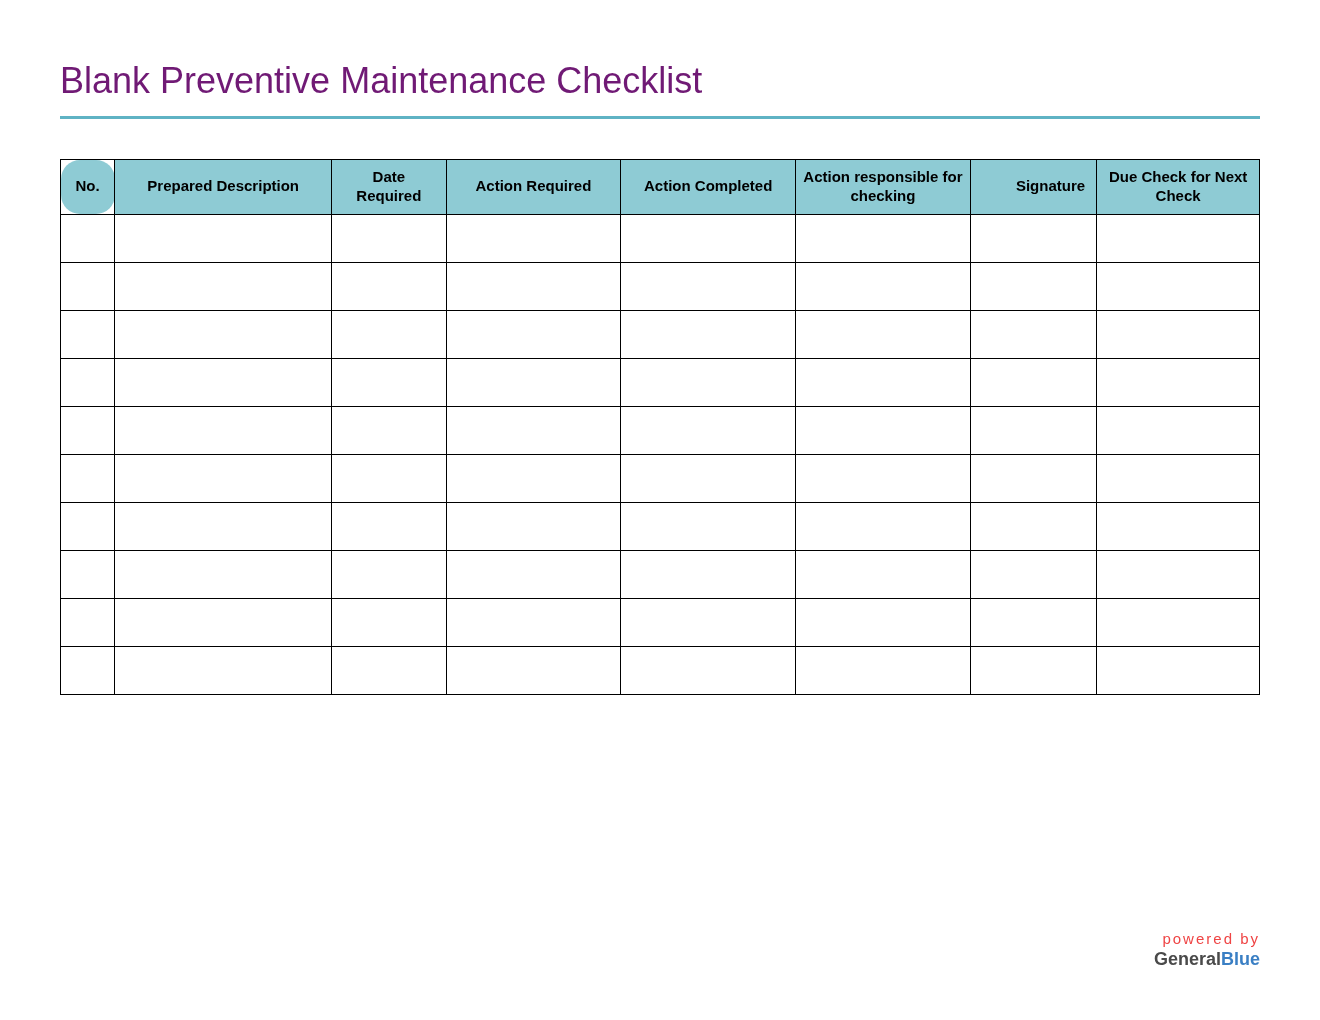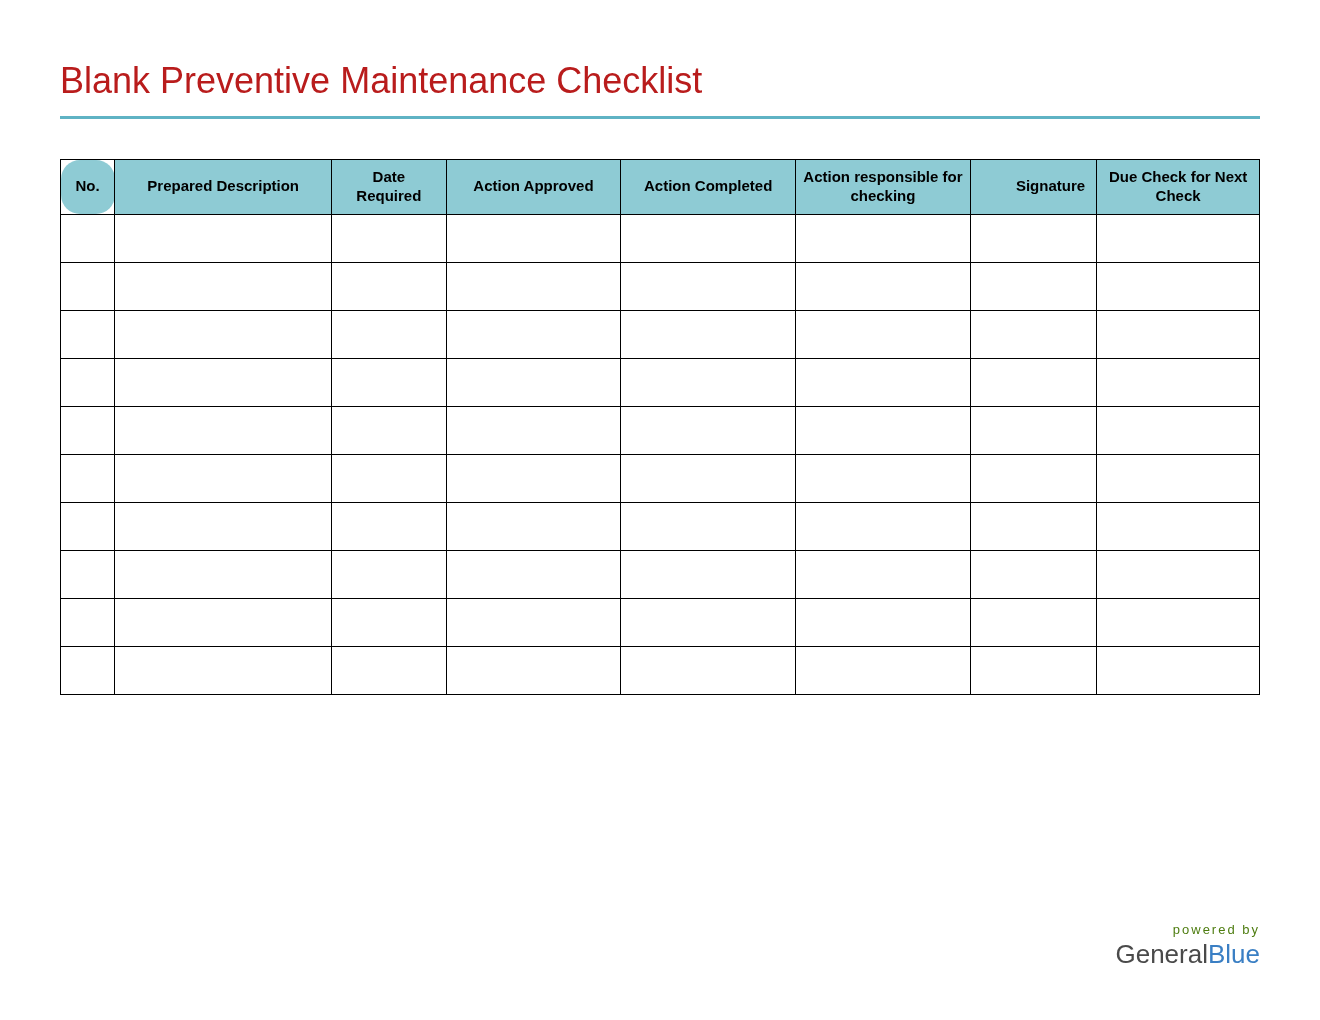--- a/index.html
+++ b/index.html
@@ -11,21 +11,21 @@
       font-family: 'Segoe UI', Tahoma, Geneva, Verdana, sans-serif;
       background: #fff;
       width: 1320px;
       height: 1020px;
       padding: 60px;
       position: relative;
     }
     .title {
       font-size: 36px;
       font-weight: 400;
-      color: #b91c1c;
+      color: #701a75;
       margin-bottom: 8px;
       padding-bottom: 6px;
     }
     .title-underline {
       height: 3px;
       background: #5fb3c4;
       margin-bottom: 40px;
     }
     .meta-block {
       margin-bottom: 40px;
@@ -78,28 +78,28 @@
     .col-sig { width: 10.5%; padding-left: 40px; }
     .col-due { width: 13.5%; }
 
     .footer {
       position: absolute;
       right: 60px;
       bottom: 50px;
       text-align: right;
     }
     .powered-by {
-      font-size: 13px;
-      color: #4d7c0f;
+      font-size: 15px;
+      color: #ef4444;
       letter-spacing: 2px;
       margin-bottom: 2px;
     }
     .brand {
-      font-size: 26px;
-      font-weight: 400;
+      font-size: 18px;
+      font-weight: 700;
     }
     .brand-general {
       color: #4a4a4a;
     }
     .brand-blue {
       color: #3a7fc4;
     }
   </style>
 </head>
 <body>
@@ -109,21 +109,21 @@
 
 <div class="meta-block">
 </div>
 
 <table>
   <thead>
     <tr>
       <th class="col-no">No.</th>
       <th class="col-desc">Prepared Description</th>
       <th class="col-date-checked">Date Required</th>
-      <th class="col-action-req">Action Approved</th>
+      <th class="col-action-req">Action Required</th>
       <th class="col-action-comp">Action Completed</th>
       <th class="col-person">Action responsible for checking</th>
       <th class="col-sig">Signature</th>
       <th class="col-due">Due Check for Next Check</th>
     </tr>
   </thead>
   <tbody>
       <tr>
         <td></td>
         <td></td>

